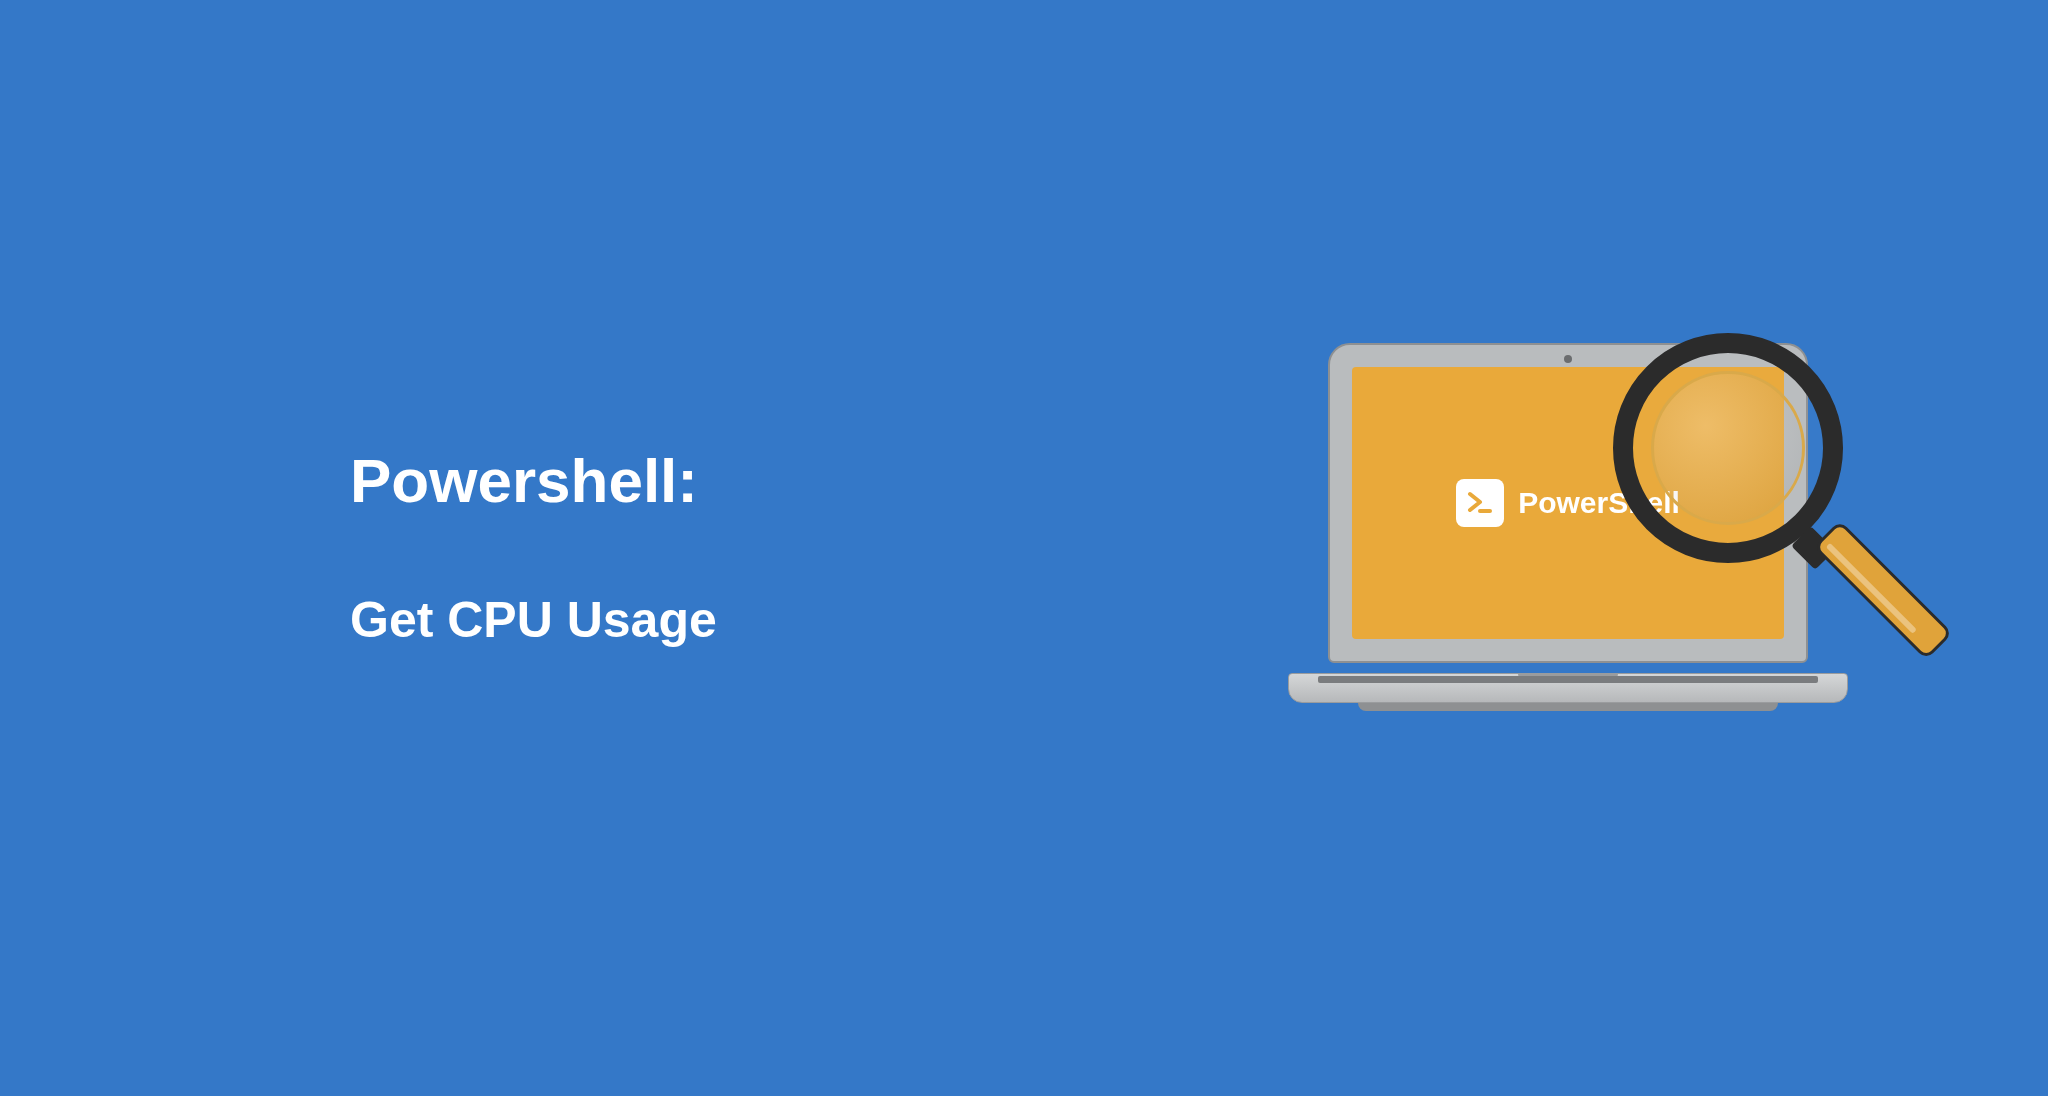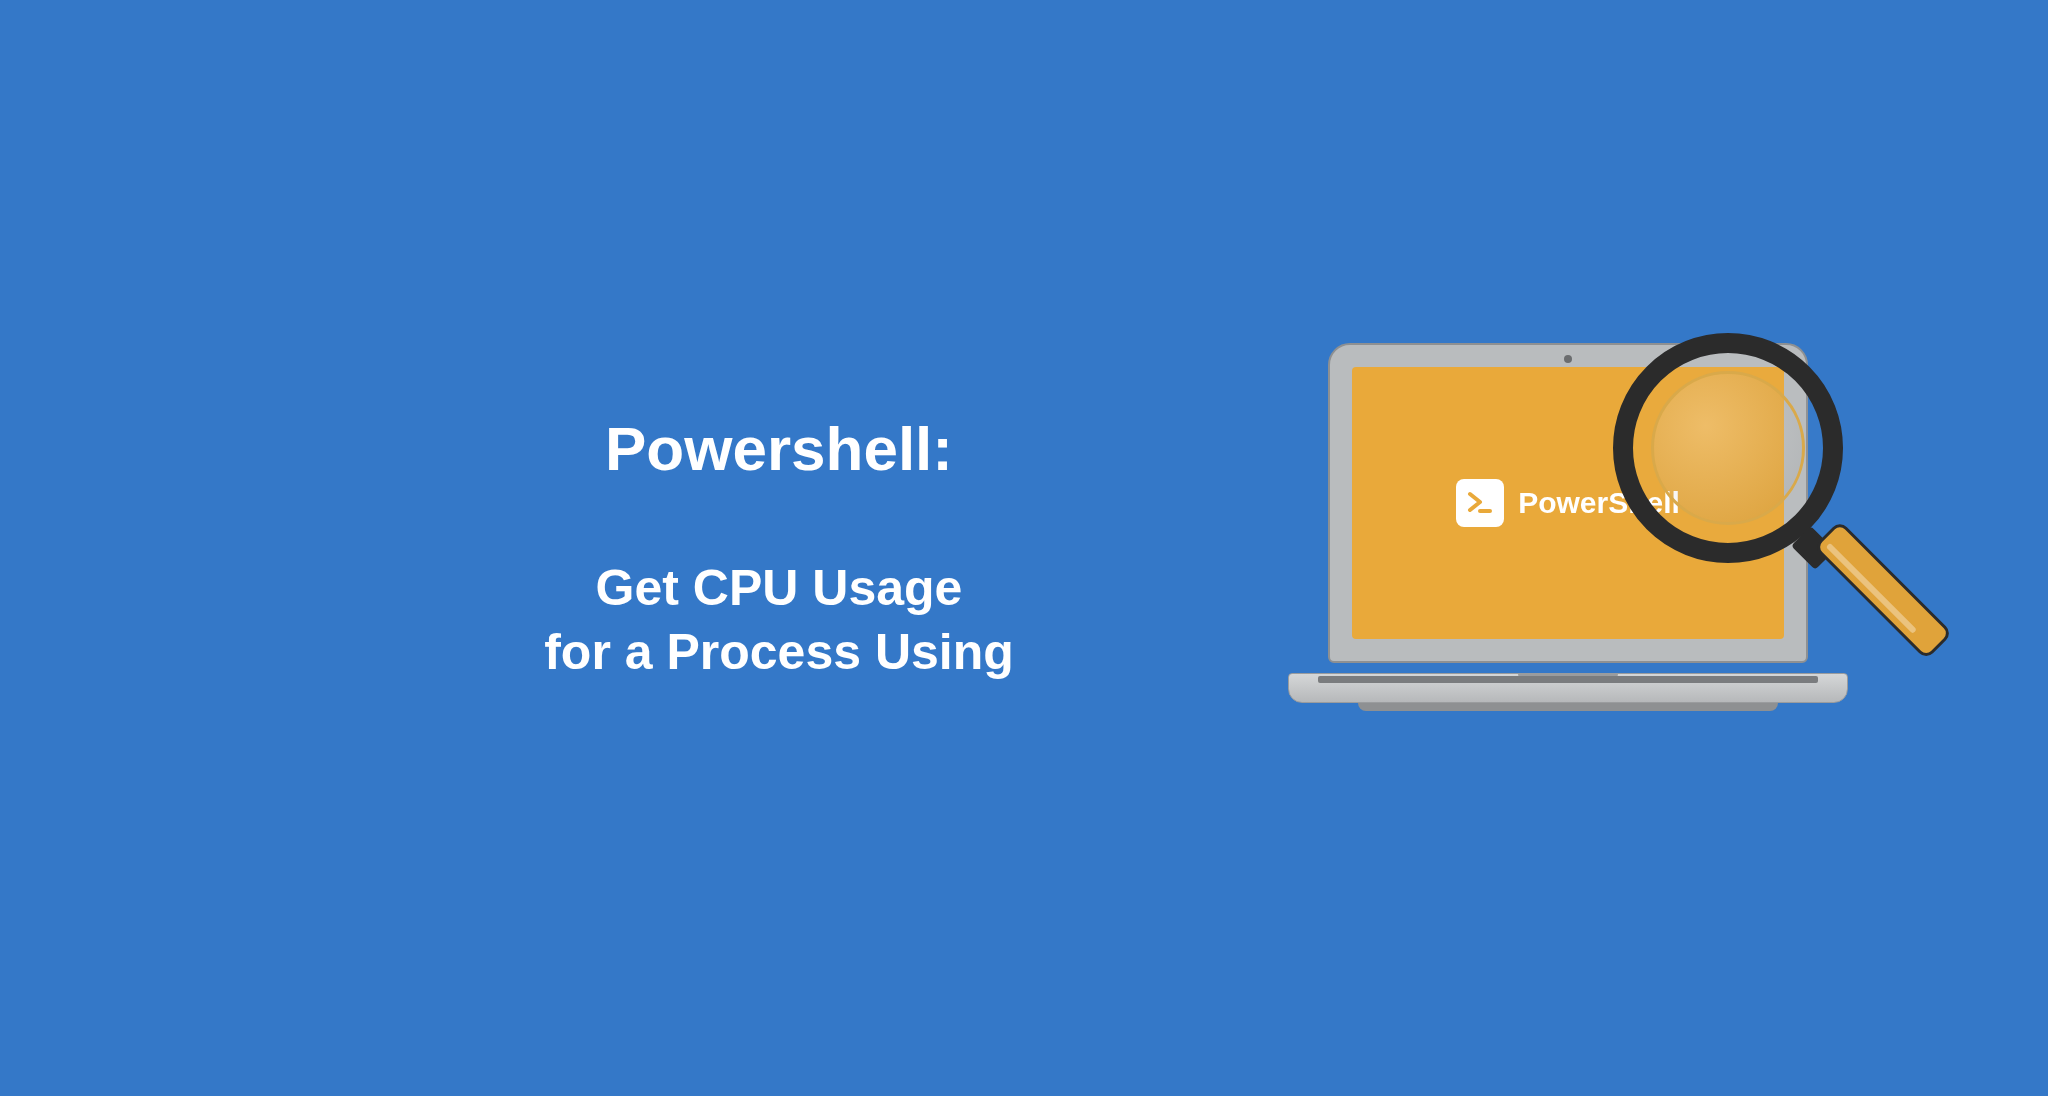--- a/index.html
+++ b/index.html
@@ -9,21 +9,20 @@
     background: #3478c8;
     font-family: Arial, Helvetica, sans-serif;
     position: relative;
     overflow: hidden;
   }
   .container {
     display: flex;
     align-items: center;
     height: 100%;
     padding: 0 120px;
-    text-align: center;
   }
   .text-block {
     flex: 1;
     color: #ffffff;
     padding-left: 230px;
   }
   .heading-top {
     font-size: 62px;
     font-weight: 700;
     line-height: 1.2;
@@ -202,21 +201,20 @@
   }
 </style>
 </head>
 <body>
 
 <div class="container">
   <div class="text-block">
     <div class="heading-top">Powershell:</div>
     <div class="heading-main">
       <div>Get CPU Usage</div>
-      <div>for a Process Using</div>
     </div>
   </div>
 
   <div class="illustration">
     <div class="laptop">
       <div class="laptop-screen-outer">
         <div class="laptop-cam"></div>
         <div class="laptop-screen-inner">
           <div class="ps-icon">
             <svg width="32" height="32" viewBox="0 0 32 32">

